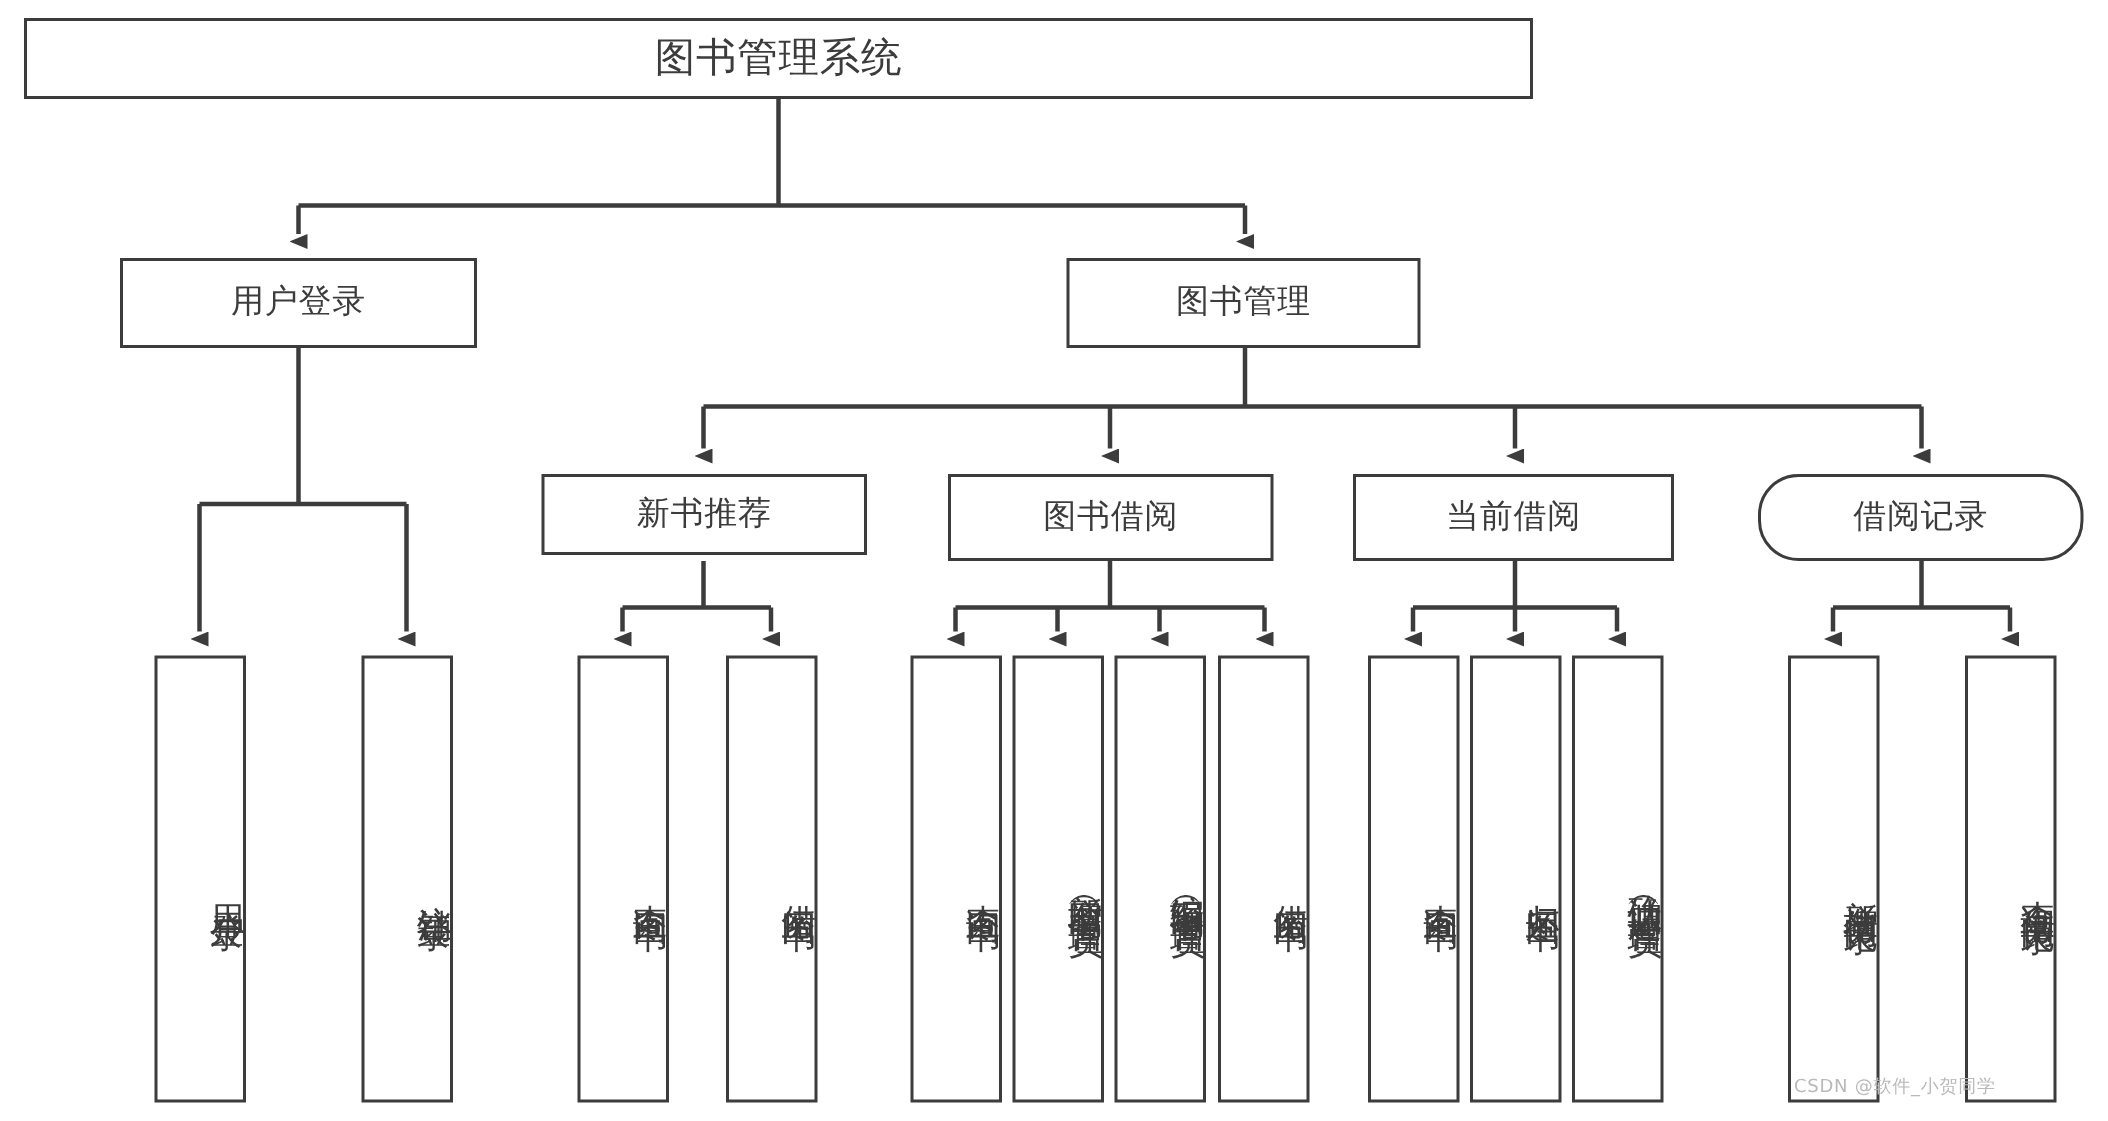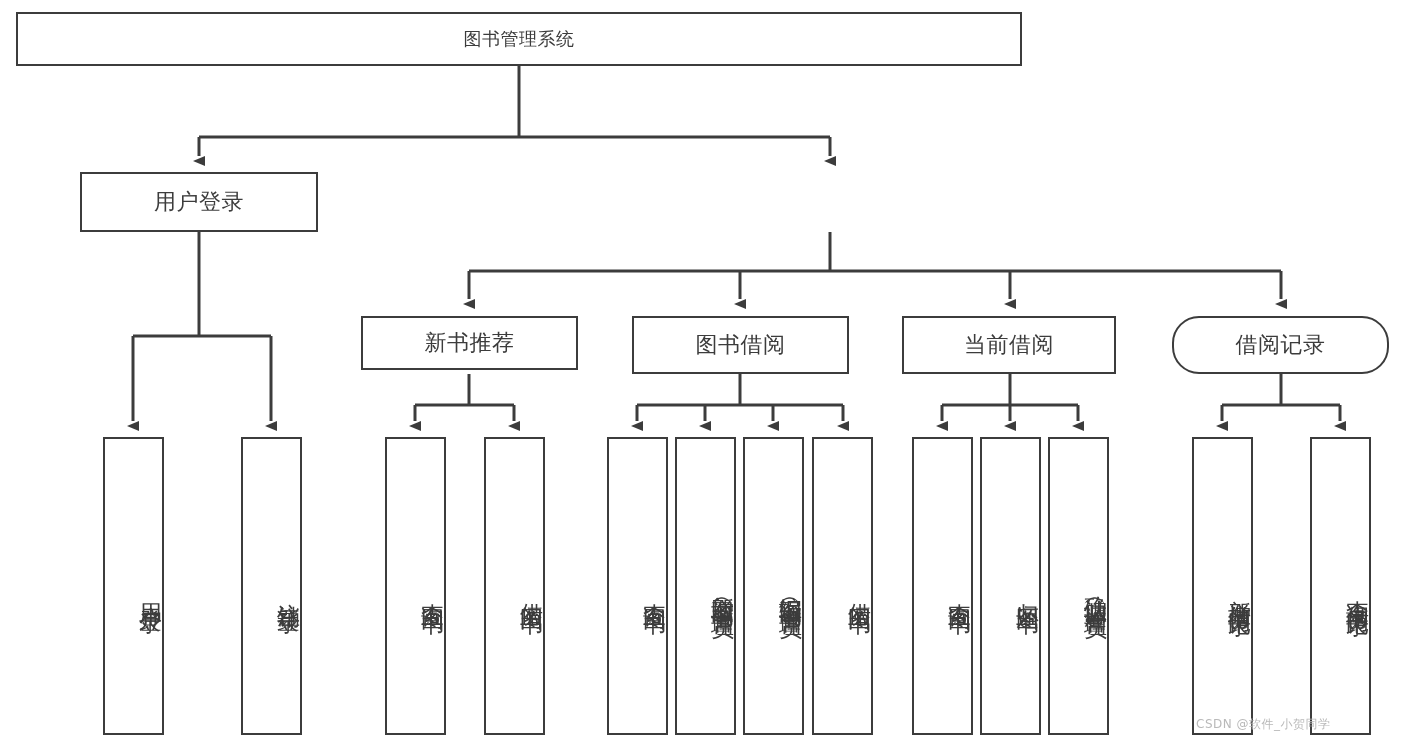--- a/index.html
+++ b/index.html
@@ -35,21 +35,21 @@
     align-items: center;
     justify-content: center;
     color: #3c3c3c;
   }
   .node.horiz {
     font-size: 22px;
     letter-spacing: 0.5px;
     line-height: 1.2;
   }
   .node.root {
-    font-size: 18px;
+    font-size: 27px;
   }
   .node.leaf {
     writing-mode: vertical-rl;
     text-orientation: upright;
     align-items: flex-start;
     justify-content: center;
     padding-top: 10px;
     font-size: 23px;
     line-height: 1.0;
     letter-spacing: 3px;
@@ -122,20 +122,23 @@
     </g>
   </svg>
 
   <div class="node horiz root" style="left:16px;top:12px;width:1006px;height:54px;">
     <span>图书管理系统</span>
   </div>
 
   <div class="node horiz" style="left:80px;top:172px;width:238px;height:60px;">
     <span>用户登录</span>
   </div>
+  <div class="node horiz" style="left:711px;top:172px;width:236px;height:60px;">
+    <span>图书管理</span>
+  </div>
 
   <div class="node horiz" style="left:361px;top:316px;width:217px;height:54px;">
     <span>新书推荐</span>
   </div>
   <div class="node horiz" style="left:632px;top:316px;width:217px;height:58px;">
     <span>图书借阅</span>
   </div>
   <div class="node horiz" style="left:902px;top:316px;width:214px;height:58px;">
     <span>当前借阅</span>
   </div>

